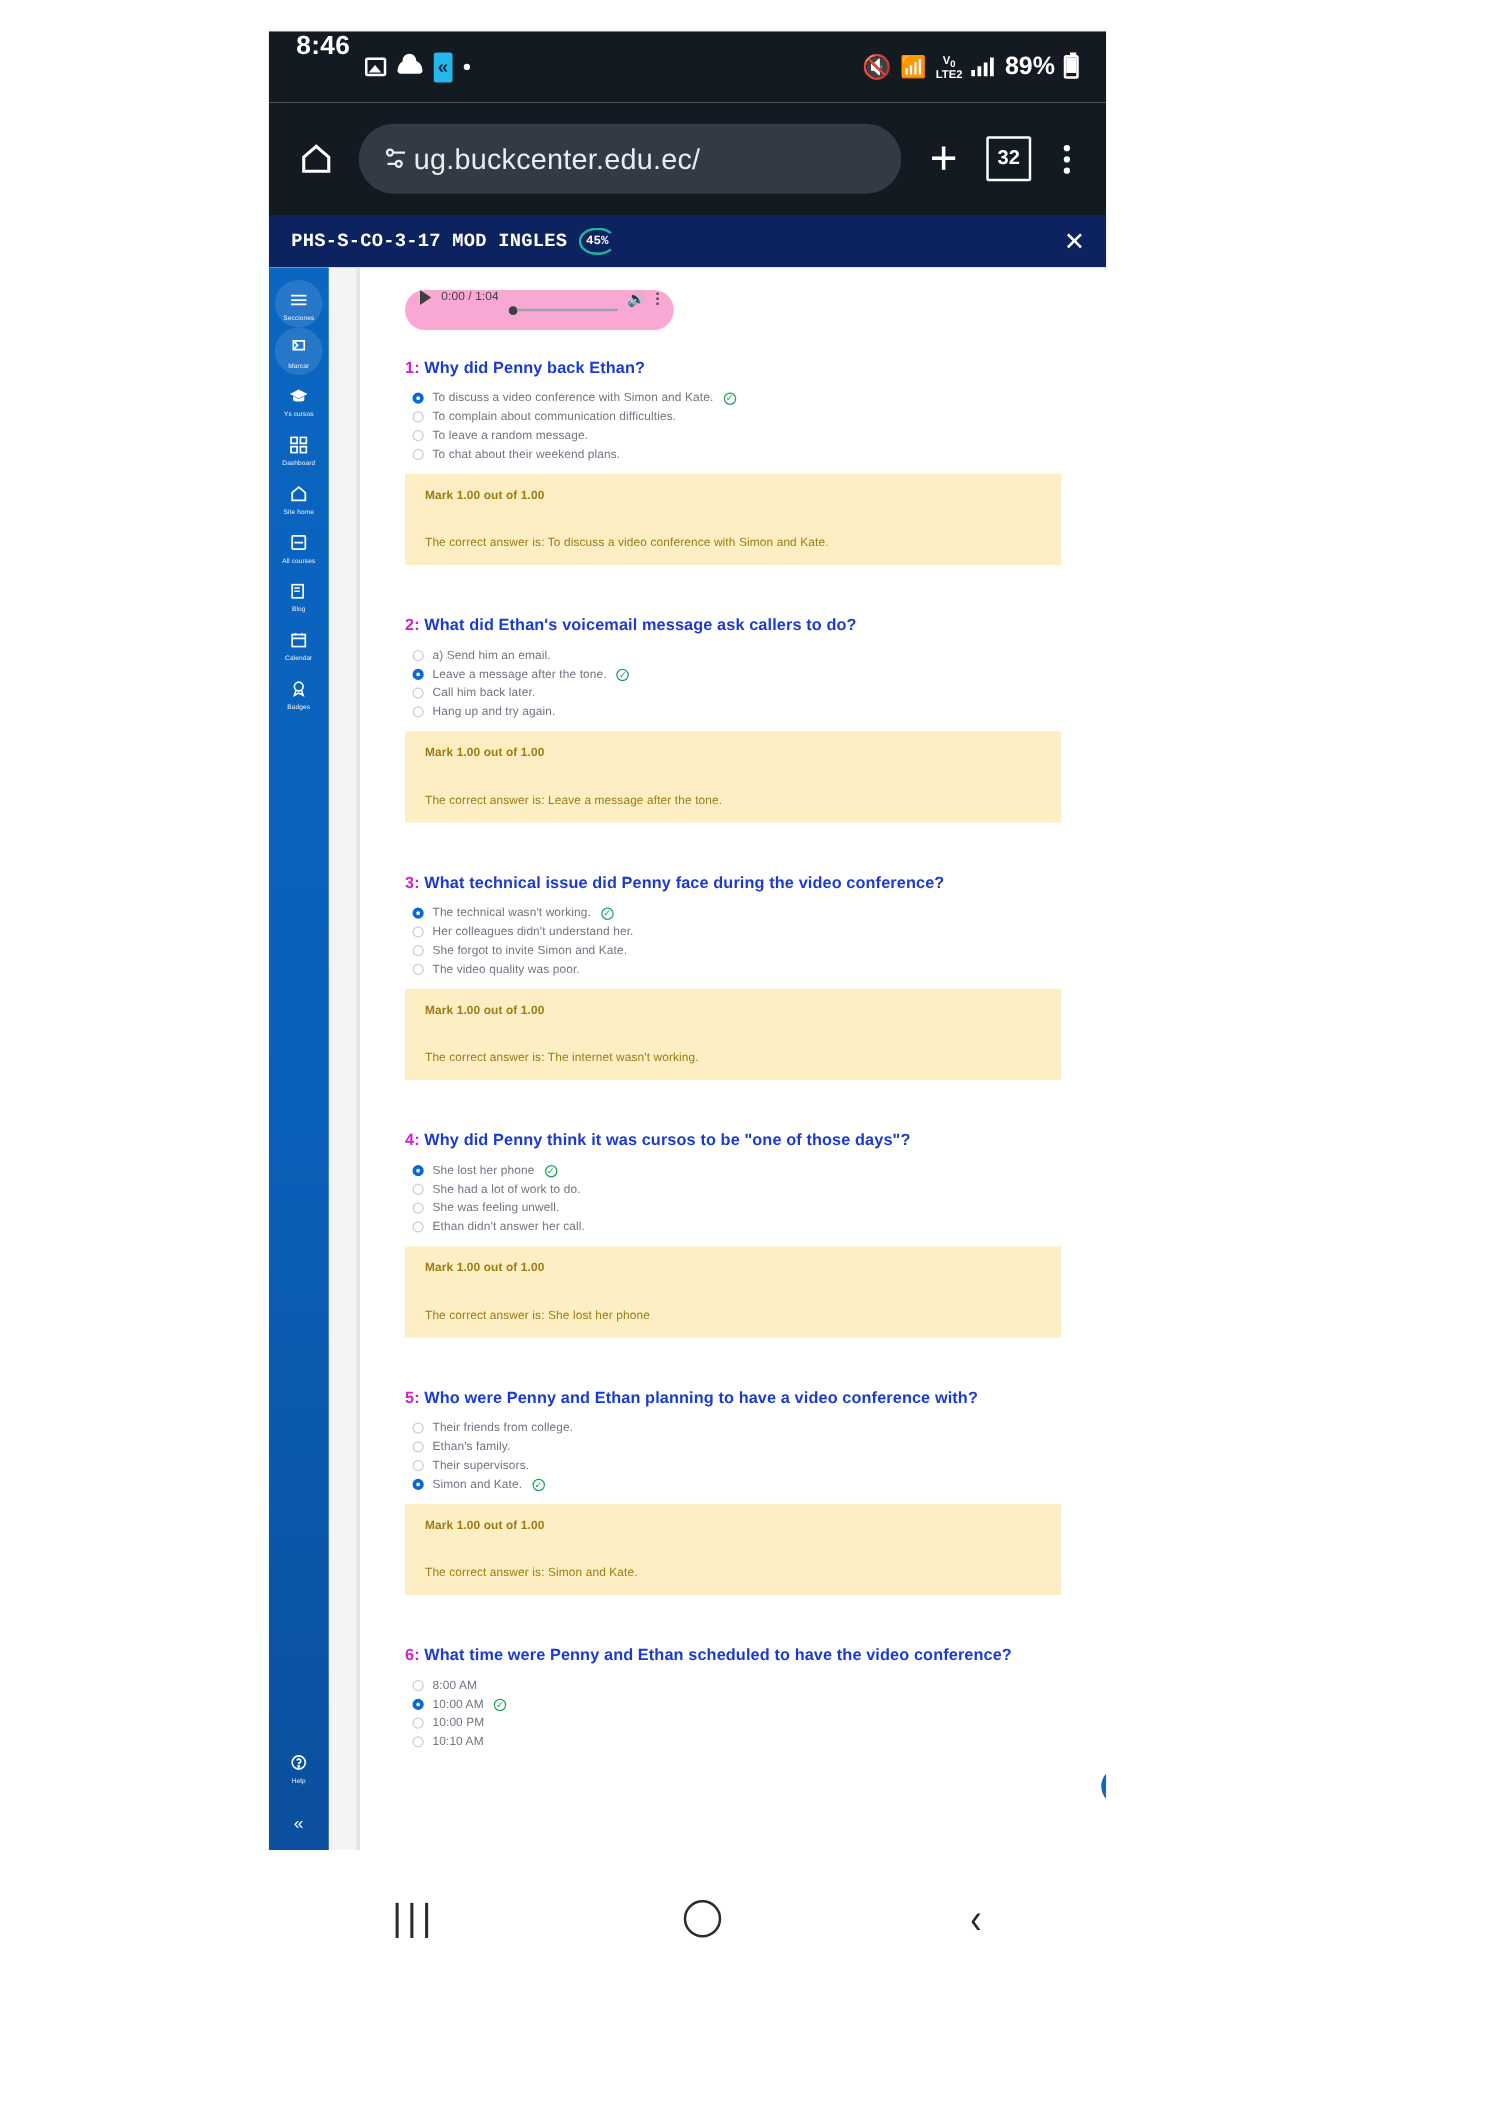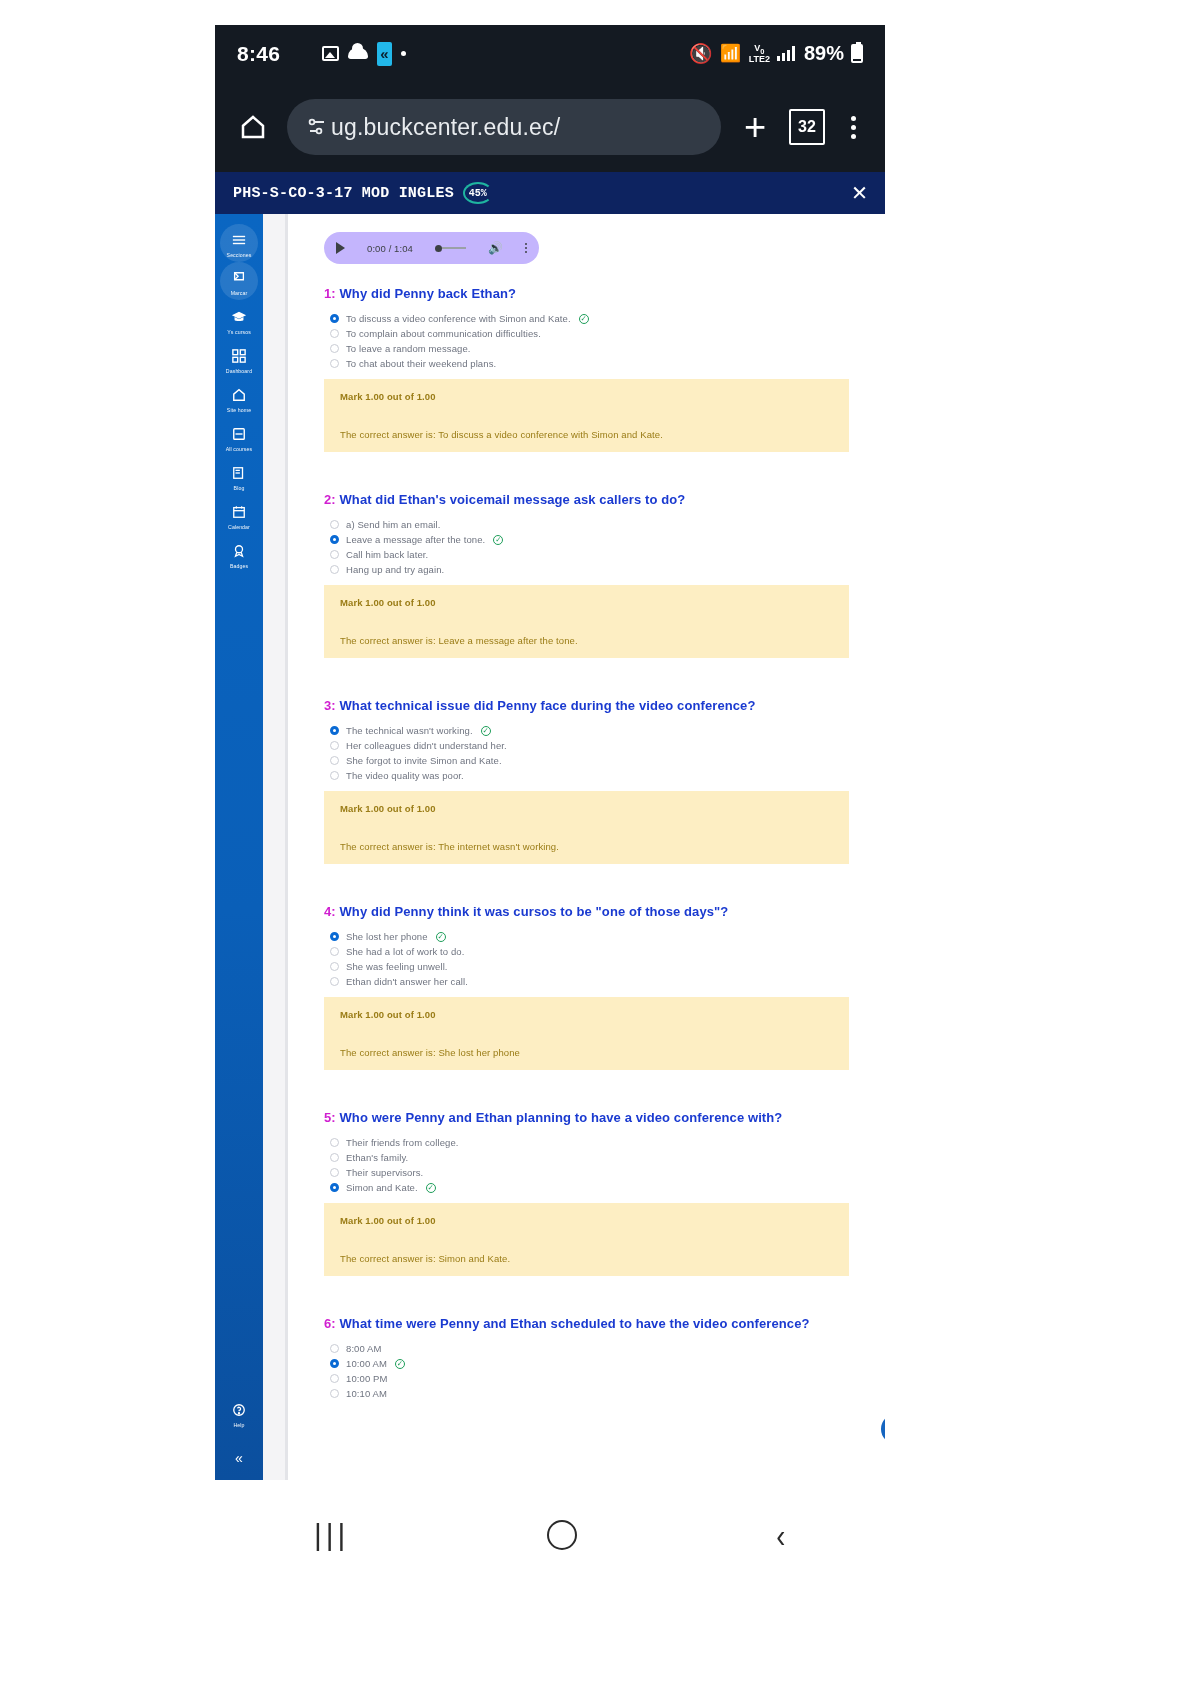--- a/index.html
+++ b/index.html
@@ -13,24 +13,23 @@
     position: absolute;
     left: 215px; top: 25px;
     width: 670px; height: 1455px;
     background: #ffffff;
     overflow: hidden;
   }
 
   
   .statusbar {
     height: 57px; background: #141a22;
-    display: flex; align-items: center;
+    display: flex; 
     padding: 0 22px;
     color: #ffffff;
-    gap: 30px;
   }
   .sb-time { font-size: 21px; font-weight: 700; letter-spacing: .3px; }
   .sb-left-icons { display: flex; align-items: center; gap: 9px; margin-left: 12px; }
   .sb-right { margin-left: auto; display: flex; align-items: center; gap: 7px; }
   .ic-photo {
     width: 17px; height: 15px; border: 2px solid #fff; border-radius: 2px;
     position: relative; display:inline-block;
   }
   .ic-photo::after {
     content:""; position:absolute; left:1px; bottom:1px;
@@ -126,22 +125,22 @@
   }
   .gutter { width: 22px; background:#f4f4f6; }
 
   .instruct {
     color: #ef2b63; font-size: 15px; font-weight: 700; line-height: 19px;
     letter-spacing: .1px; margin-bottom: 18px;
   }
 
   
   .audio {
-    width: 215px; height: 32px; background: #c4b5fd; border-radius: 18px;
-    display:flex; align-items:center; gap:22px; padding: 0 12px; margin-bottom: 22px;
+    width: 215px; height: 32px; background: #f9a8d4; border-radius: 18px;
+    display:flex; gap:8px; padding: 0 12px; margin-bottom: 22px;
   }
   .au-play { width:0;height:0;border-left:9px solid #3c4043;border-top:6px solid transparent;border-bottom:6px solid transparent;}
   .au-time { font-size: 9.5px; color:#3c4043; letter-spacing:.1px; }
   .au-track { flex:1; display:flex;align-items:center; }
   .au-knob { width:7px;height:7px;border-radius:50%;background:#3c4043;}
   .au-line { flex:1;height:1.5px;background:#9aa0a6;}
   .au-vol { font-size:12px;color:#3c4043;}
   .au-kebab { font-size:12px;color:#3c4043;line-height:3px;}
   .au-kebab span{display:block;width:2px;height:2px;border-radius:50%;background:#3c4043;margin:2px auto;}
 

